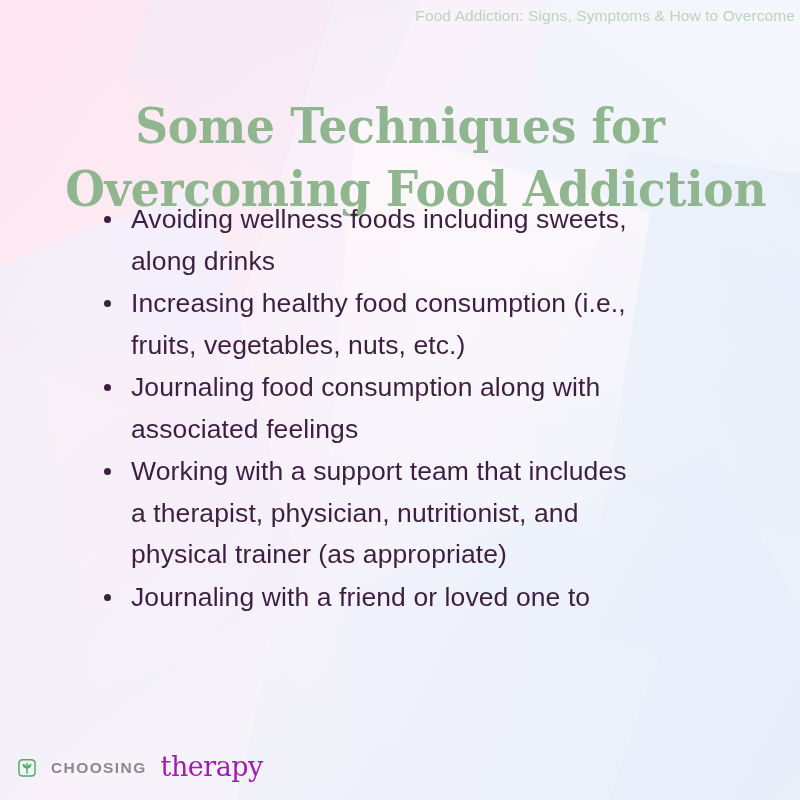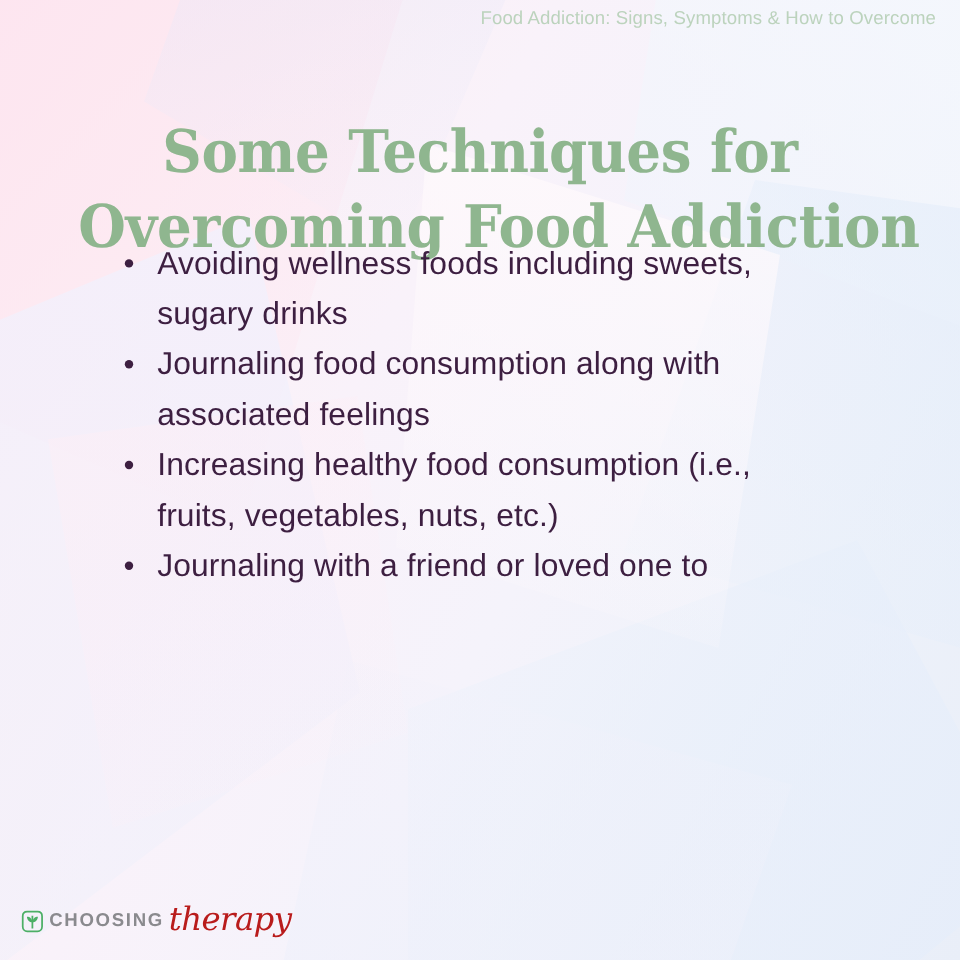--- a/index.html
+++ b/index.html
@@ -99,21 +99,21 @@
   
   .content {
     position: relative;
     width: 800px;
     height: 800px;
   }
 
   .eyebrow {
     position: absolute;
     top: 7px;
-    right: 20px;
+    right: 5px;
     font-size: 15.5px;
     letter-spacing: 0.1px;
     color: #bcd3bd;
     white-space: nowrap;
   }
 
   .headline {
     position: absolute;
     top: 62px;
     left: 40px;
@@ -160,35 +160,34 @@
   .bullets li .txt { display: block; }
   .bullets li .txt .br { display: block; }
 
   
   .logo {
     position: absolute;
     left: 16px;
     bottom: 18px;
     display: flex;
     align-items: center;
-    gap: 3px;
+    gap: 13px;
     justify-content: space-between;
   }
   .logo-mark { display: block; width: 22px; height: 22px; }
   .logo-word {
     font-size: 15.5px;
     font-weight: bold;
     letter-spacing: 1.4px;
     color: #8a8a8e;
   }
   .logo-script {
     font-family: "DejaVu Serif", "Liberation Serif", serif;
-    font-style: italic;
     font-size: 27px;
-    color: #b91c1c;
+    color: #a21caf;
     letter-spacing: -0.5px;
     margin-left: 1px;
     margin-top: -3px;
   }
 </style>
 </head>
 <body>
 
 <div id="slide">
 
@@ -211,35 +210,43 @@
     <h1 class="headline">
       <span class="hl-line">Some Techniques for</span>
       <span class="hl-line">Overcoming Food Addiction</span>
     </h1>
 
     <ul class="bullets">
       <li>
         <span class="dot"></span>
         <span class="txt">
           <span class="br">Avoiding wellness foods including sweets,</span>
-          <span class="br">sugary drinks</span>
+          <span class="br">along drinks</span>
+        </span>
+      </li>
+      <li>
+        <span class="dot"></span>
+        <span class="txt">
+          <span class="br">Increasing healthy food consumption (i.e.,</span>
+          <span class="br">fruits, vegetables, nuts, etc.)</span>
         </span>
       </li>
       <li>
         <span class="dot"></span>
         <span class="txt">
           <span class="br">Journaling food consumption along with</span>
           <span class="br">associated feelings</span>
         </span>
       </li>
       <li>
         <span class="dot"></span>
         <span class="txt">
-          <span class="br">Increasing healthy food consumption (i.e.,</span>
-          <span class="br">fruits, vegetables, nuts, etc.)</span>
+          <span class="br">Working with a support team that includes</span>
+          <span class="br">a therapist, physician, nutritionist, and</span>
+          <span class="br">physical trainer (as appropriate)</span>
         </span>
       </li>
       <li>
         <span class="dot"></span>
         <span class="txt">
           <span class="br">Journaling with a friend or loved one to</span>
         </span>
       </li>
     </ul>
 

